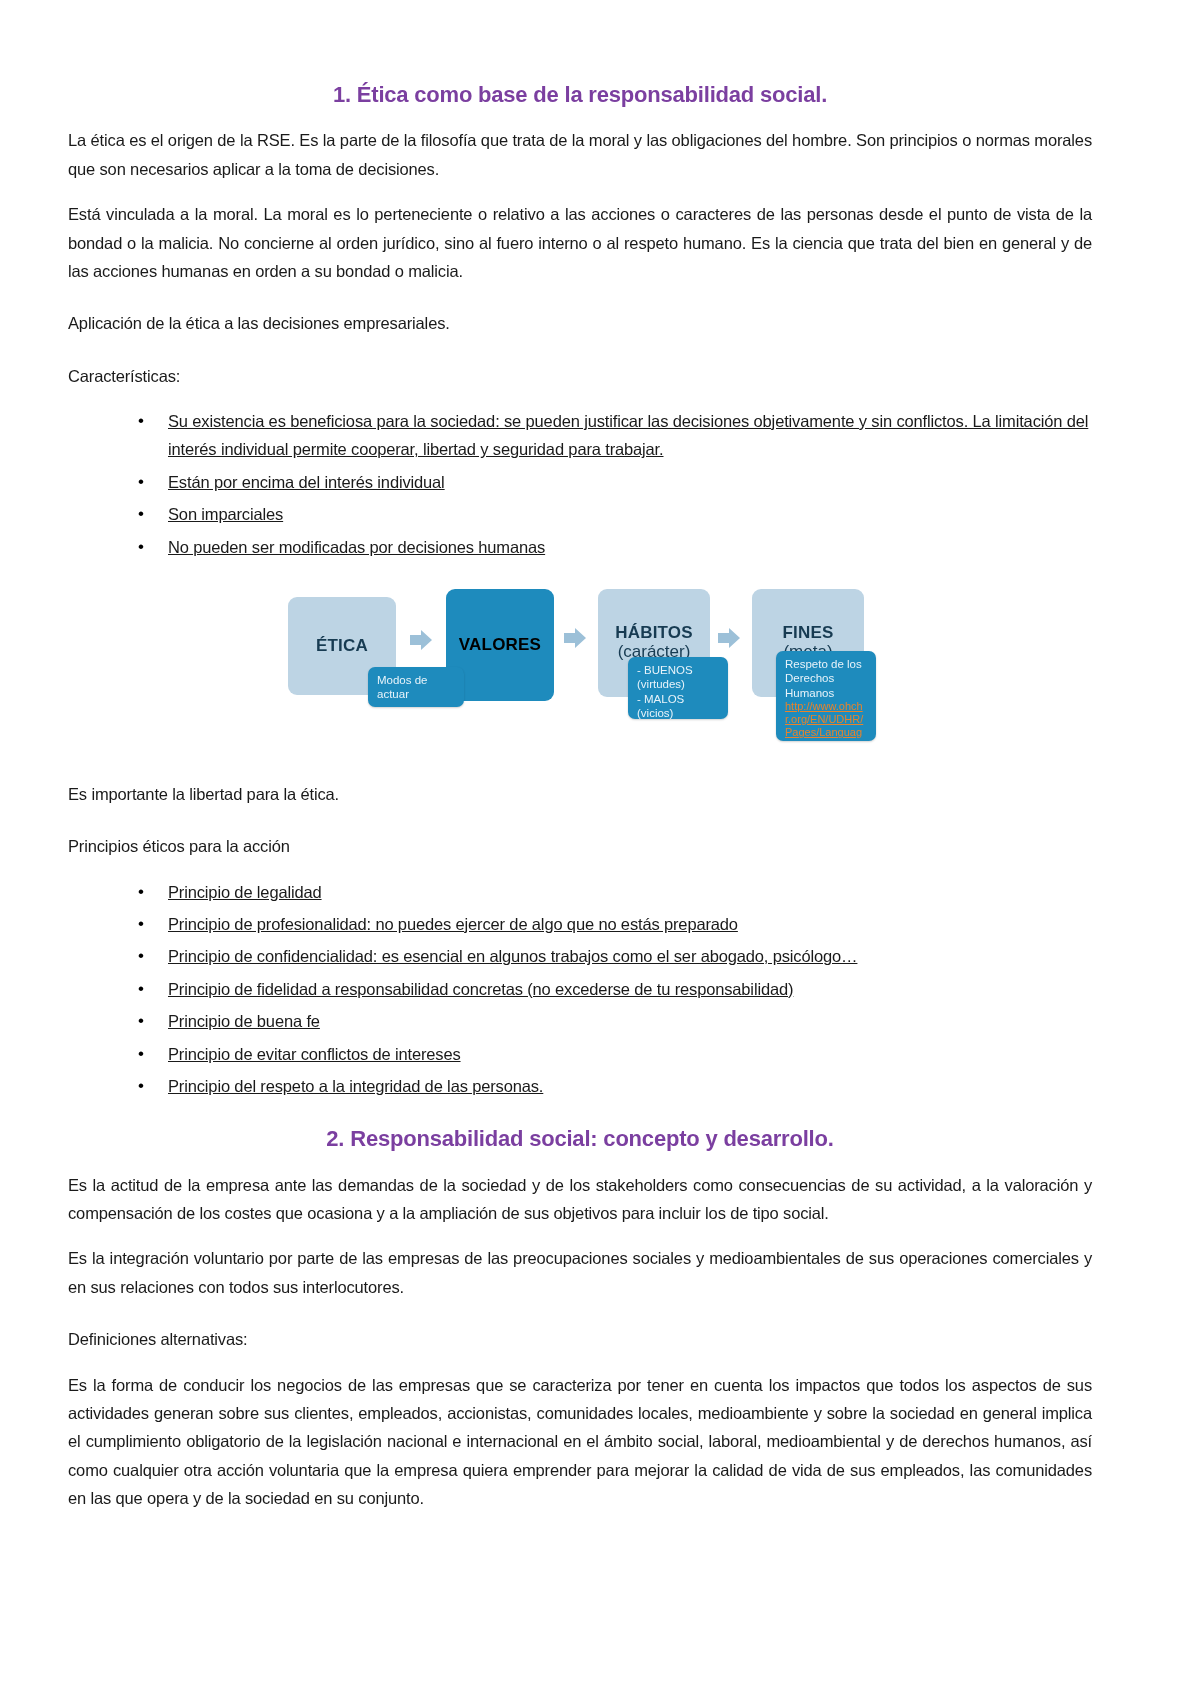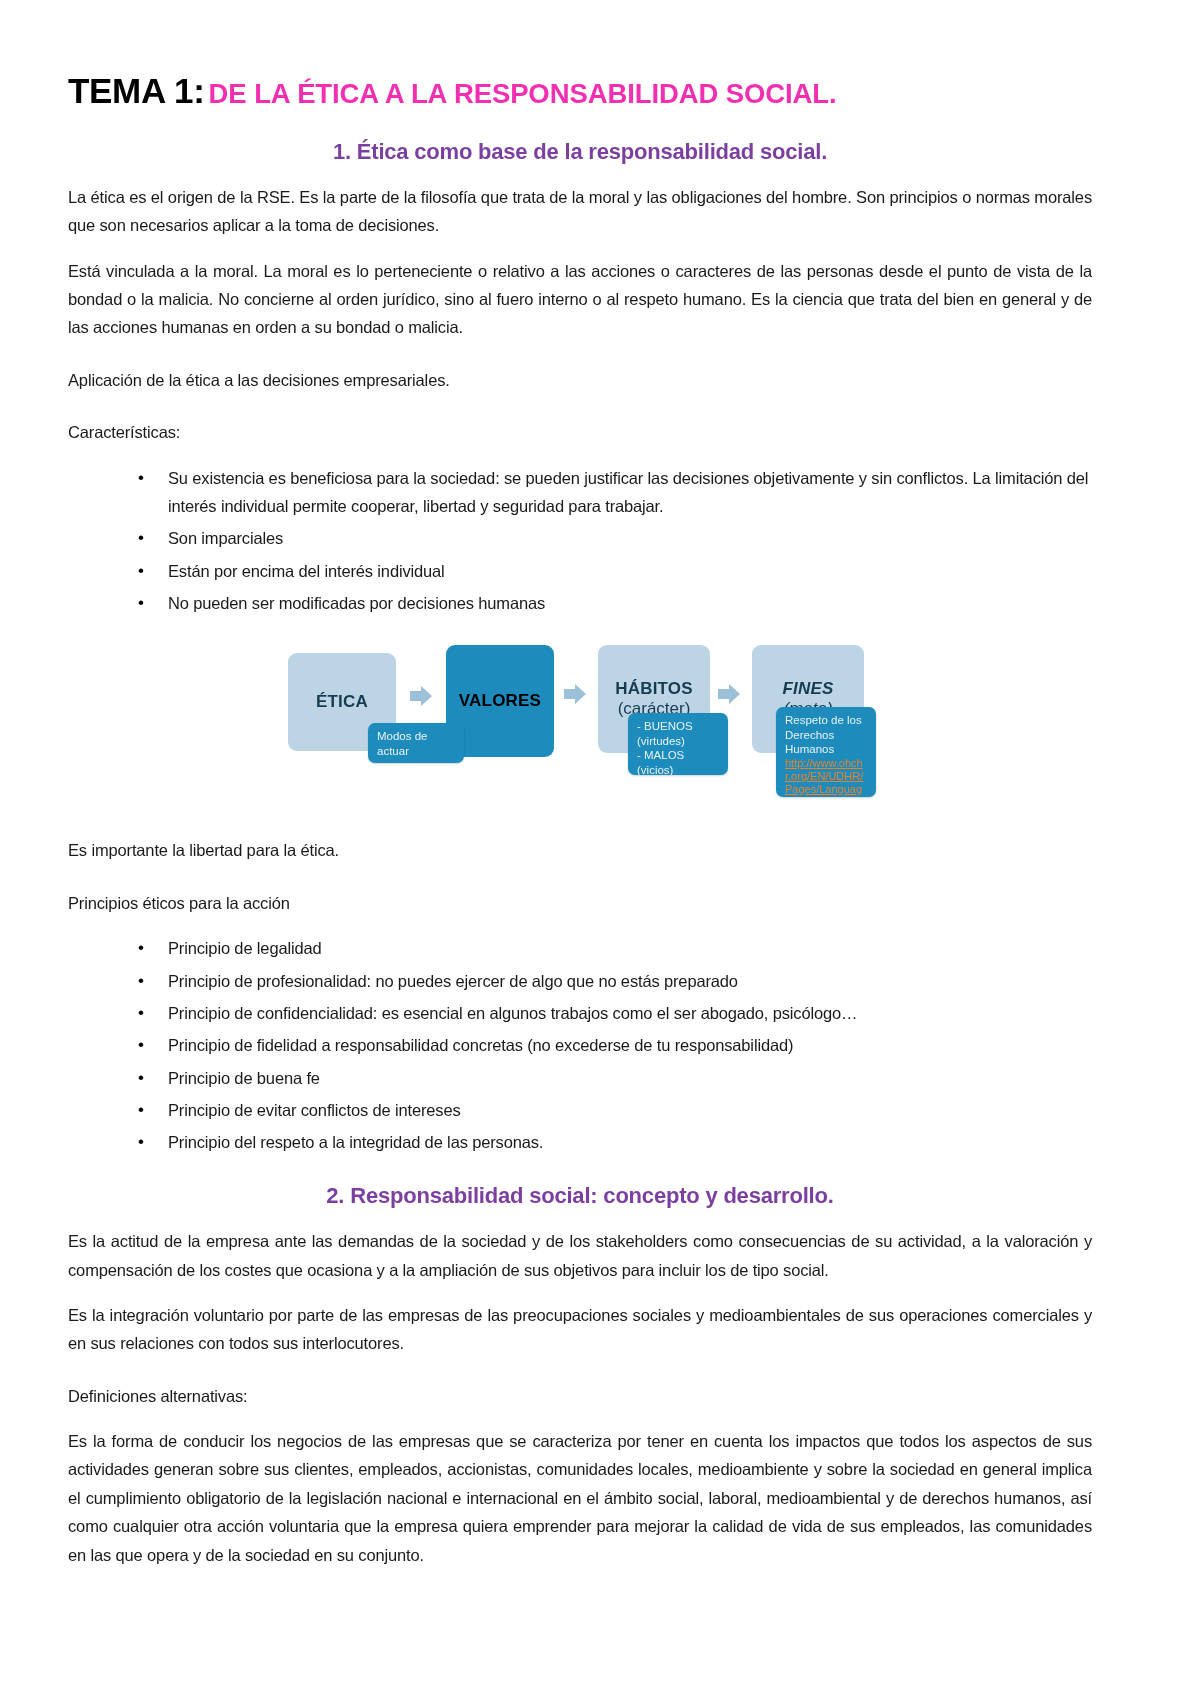--- a/index.html
+++ b/index.html
@@ -67,20 +67,21 @@
   p.para.single {
     text-align: left;
     margin-top: 24px;
   }
 
   
   ul.bullets {
     margin: 4px 0 18px 0;
     padding: 0 0 0 70px;
     list-style: none;
+    text-decoration: underline;
   }
   ul.bullets li {
     font-size: 16.5px;
     line-height: 1.72;
     margin: 0 0 4px 0;
     position: relative;
     padding-left: 30px;
     text-align: left;
     letter-spacing: -0.15px;
   }
@@ -163,50 +164,47 @@
     position: absolute;
     width: 26px;
     height: 26px;
   }
   .dg-arrow svg { display: block; }
 
   
   #box-etica    { left: 8px;   top: 18px;  width: 108px; height: 98px; }
   #box-valores  { left: 166px; top: 10px;  width: 108px; height: 112px; }
   #box-habitos  { left: 318px; top: 10px;  width: 112px; height: 108px; text-align: center; }
-  #box-fines    { left: 472px; top: 10px;  width: 112px; height: 108px; font-style: italic; }
+  #box-fines    { left: 472px; top: 10px;  width: 112px; height: 108px; }
 
   #sub-modos    { left: 88px;  top: 88px;  width: 96px;  height: 40px; }
   #sub-habitos  { left: 348px; top: 78px;  width: 100px; height: 62px; }
   #sub-fines    { left: 496px; top: 72px;  width: 100px; height: 90px; }
 
   #arrow-1 { left: 128px; top: 48px; }
   #arrow-2 { left: 282px; top: 46px; }
   #arrow-3 { left: 436px; top: 46px; }
 </style>
 </head>
 <body>
 
 <div class="page">
 
-  <div class="doc-title">
-    <span class="t-main">TEMA 1:</span><span class="t-rest">DE LA ÉTICA A LA RESPONSABILIDAD SOCIAL.</span>
-  </div>
 
   <h2 class="section-heading">1. Ética como base de la responsabilidad social.</h2>
 
   <p class="para">La ética es el origen de la RSE. Es la parte de la filosofía que trata de la moral y las obligaciones del hombre. Son principios o normas morales que son necesarios aplicar a la toma de decisiones.</p>
   <p class="para">Está vinculada a la moral. La moral es lo perteneciente o relativo a las acciones o caracteres de las personas desde el punto de vista de la bondad o la malicia. No concierne al orden jurídico, sino al fuero interno o al respeto humano. Es la ciencia que trata del bien en general y de las acciones humanas en orden a su bondad o malicia.</p>
   <p class="para single">Aplicación de la ética a las decisiones empresariales.</p>
   <p class="para single">Características:</p>
 
   <ul class="bullets">
     <li class="wrap">Su existencia es beneficiosa para la sociedad: se pueden justificar las decisiones objetivamente y sin conflictos. La limitación del interés individual permite cooperar, libertad y seguridad para trabajar.</li>
+    <li>Están por encima del interés individual</li>
     <li>Son imparciales</li>
-    <li>Están por encima del interés individual</li>
     <li>No pueden ser modificadas por decisiones humanas</li>
   </ul>
 
   <div class="diagram-wrap">
     <div class="diagram">
 
       <div class="dg-box dg-light" id="box-etica">
         <span class="dg-title">ÉTICA</span>
       </div>
 

